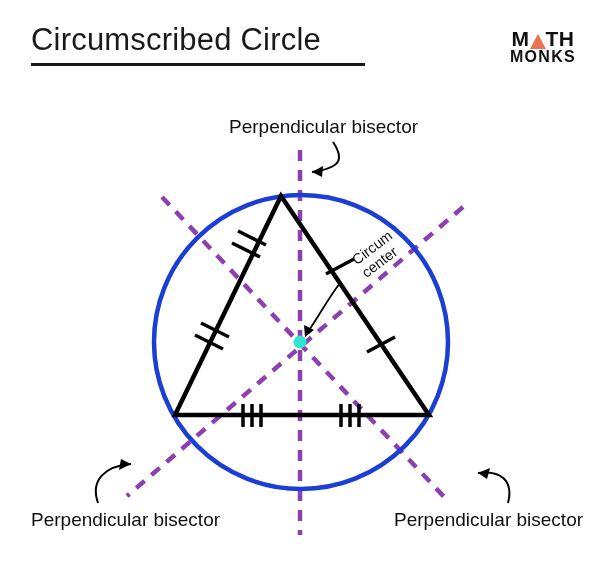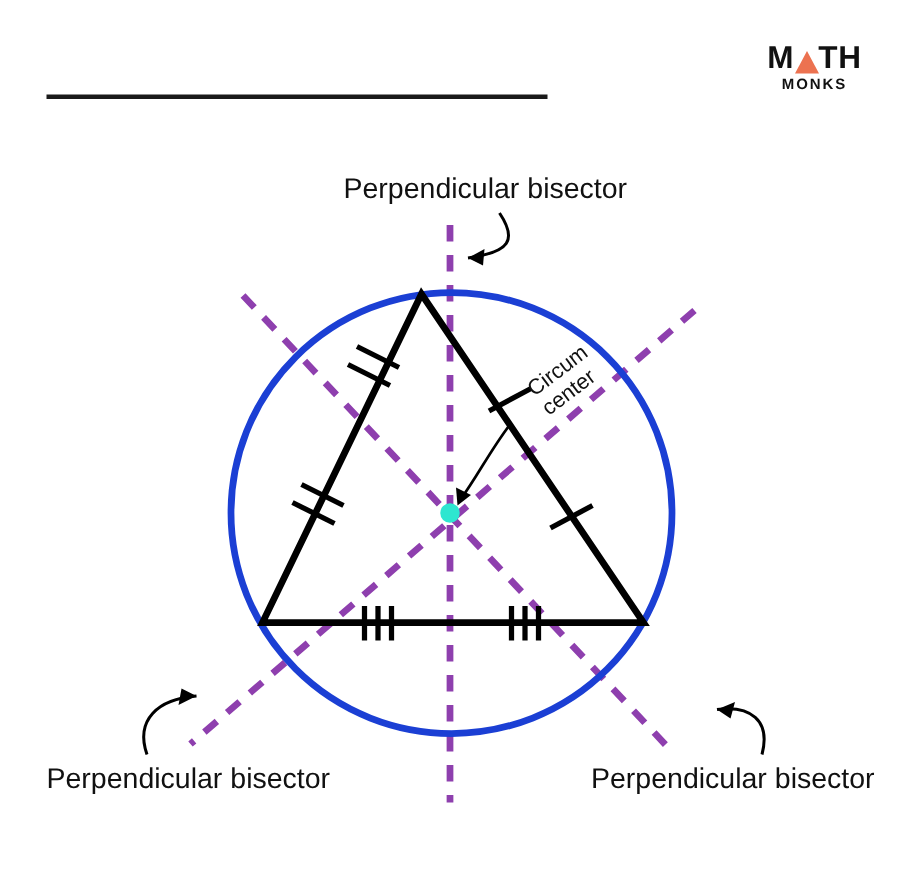--- a/index.html
+++ b/index.html
@@ -60,21 +60,21 @@
     position: absolute;
     left: 0;
     bottom: 1px;
     width: 0;
     height: 0;
     border-left: 8px solid transparent;
     border-right: 8px solid transparent;
     border-bottom: 15px solid #ec7250;
   }
   #logo-sub {
-    font-size: 10px;
+    font-size: 16px;
     font-weight: bold;
     letter-spacing: 1.3px;
     color: #111111;
     line-height: 13px;
   }
   #figure {
     position: absolute;
     left: 0;
     top: 0;
   }
@@ -97,20 +97,21 @@
     transform-origin: 0 0;
     white-space: normal;
     width: 80px;
   }
 </style>
 </head>
 <body>
 
 <div id="page">
 
+  <div id="title">Circumscribed Circle</div>
   <div id="title-rule"></div>
 
   <div id="logo">
     <div id="logo-main">
       <span>M</span>
       <span class="tri-wrap">
           <span class="tri"></span>
         </span>
       <span>TH</span>
     </div>

